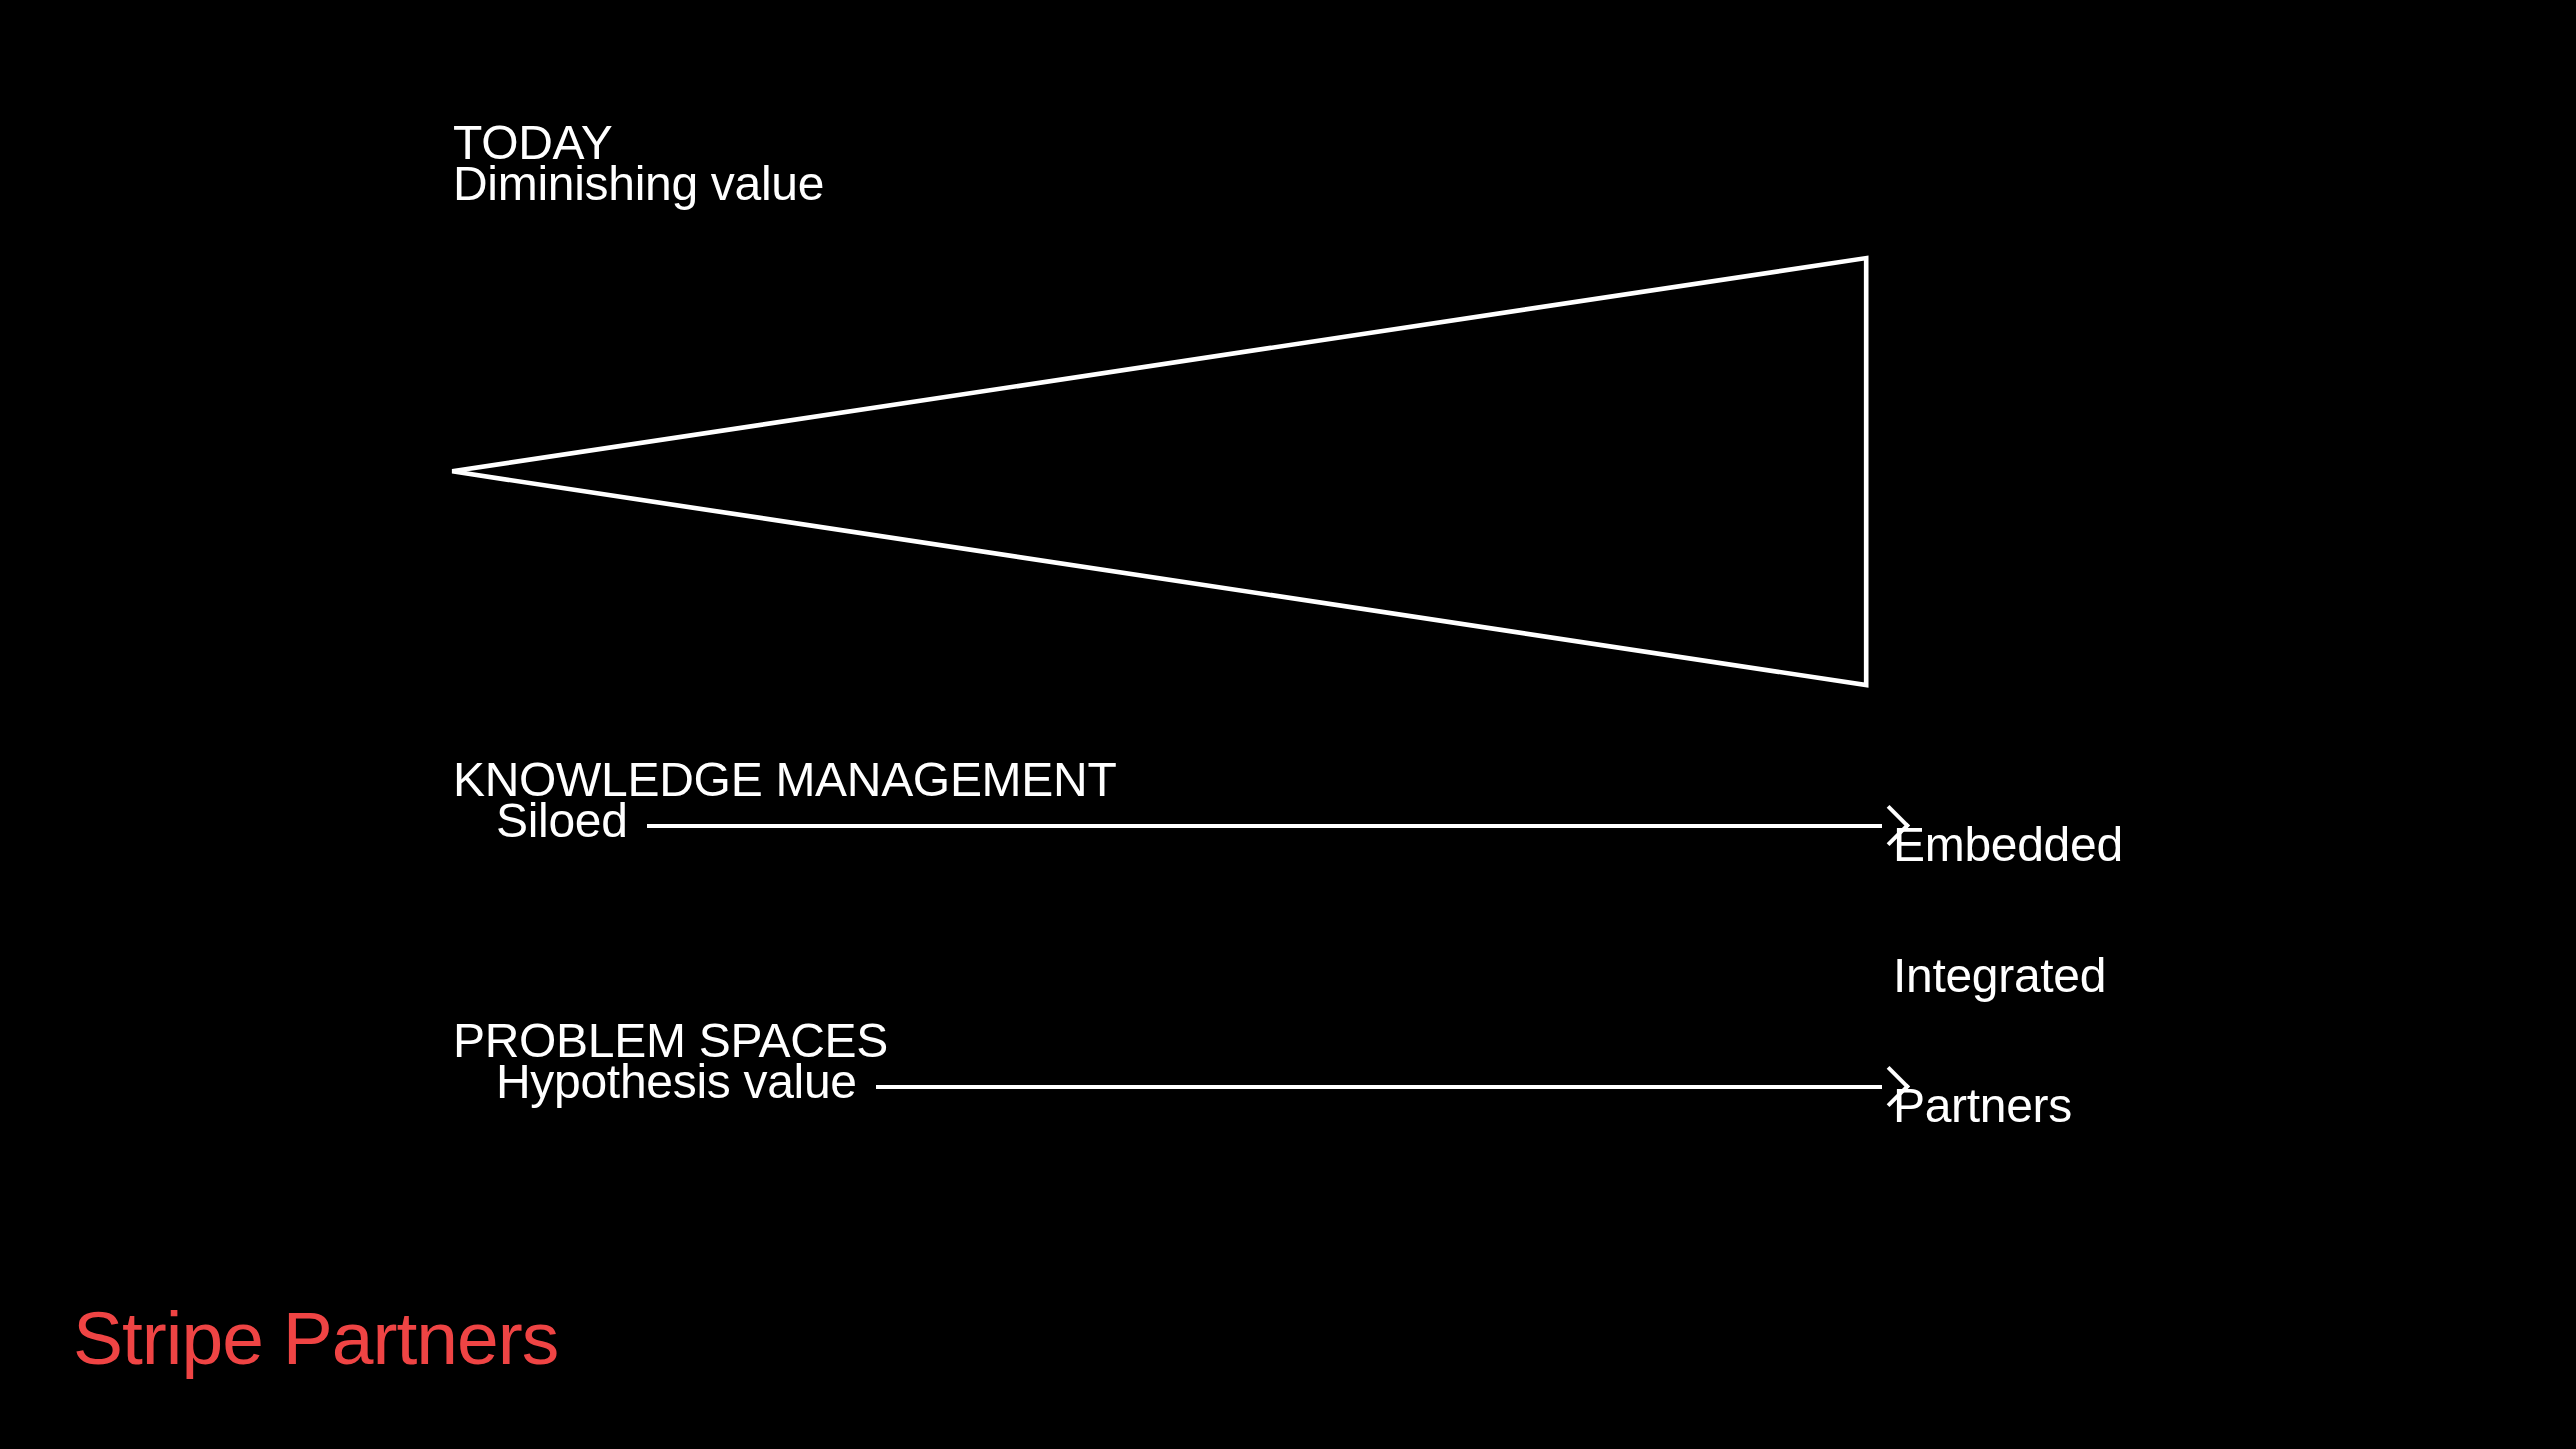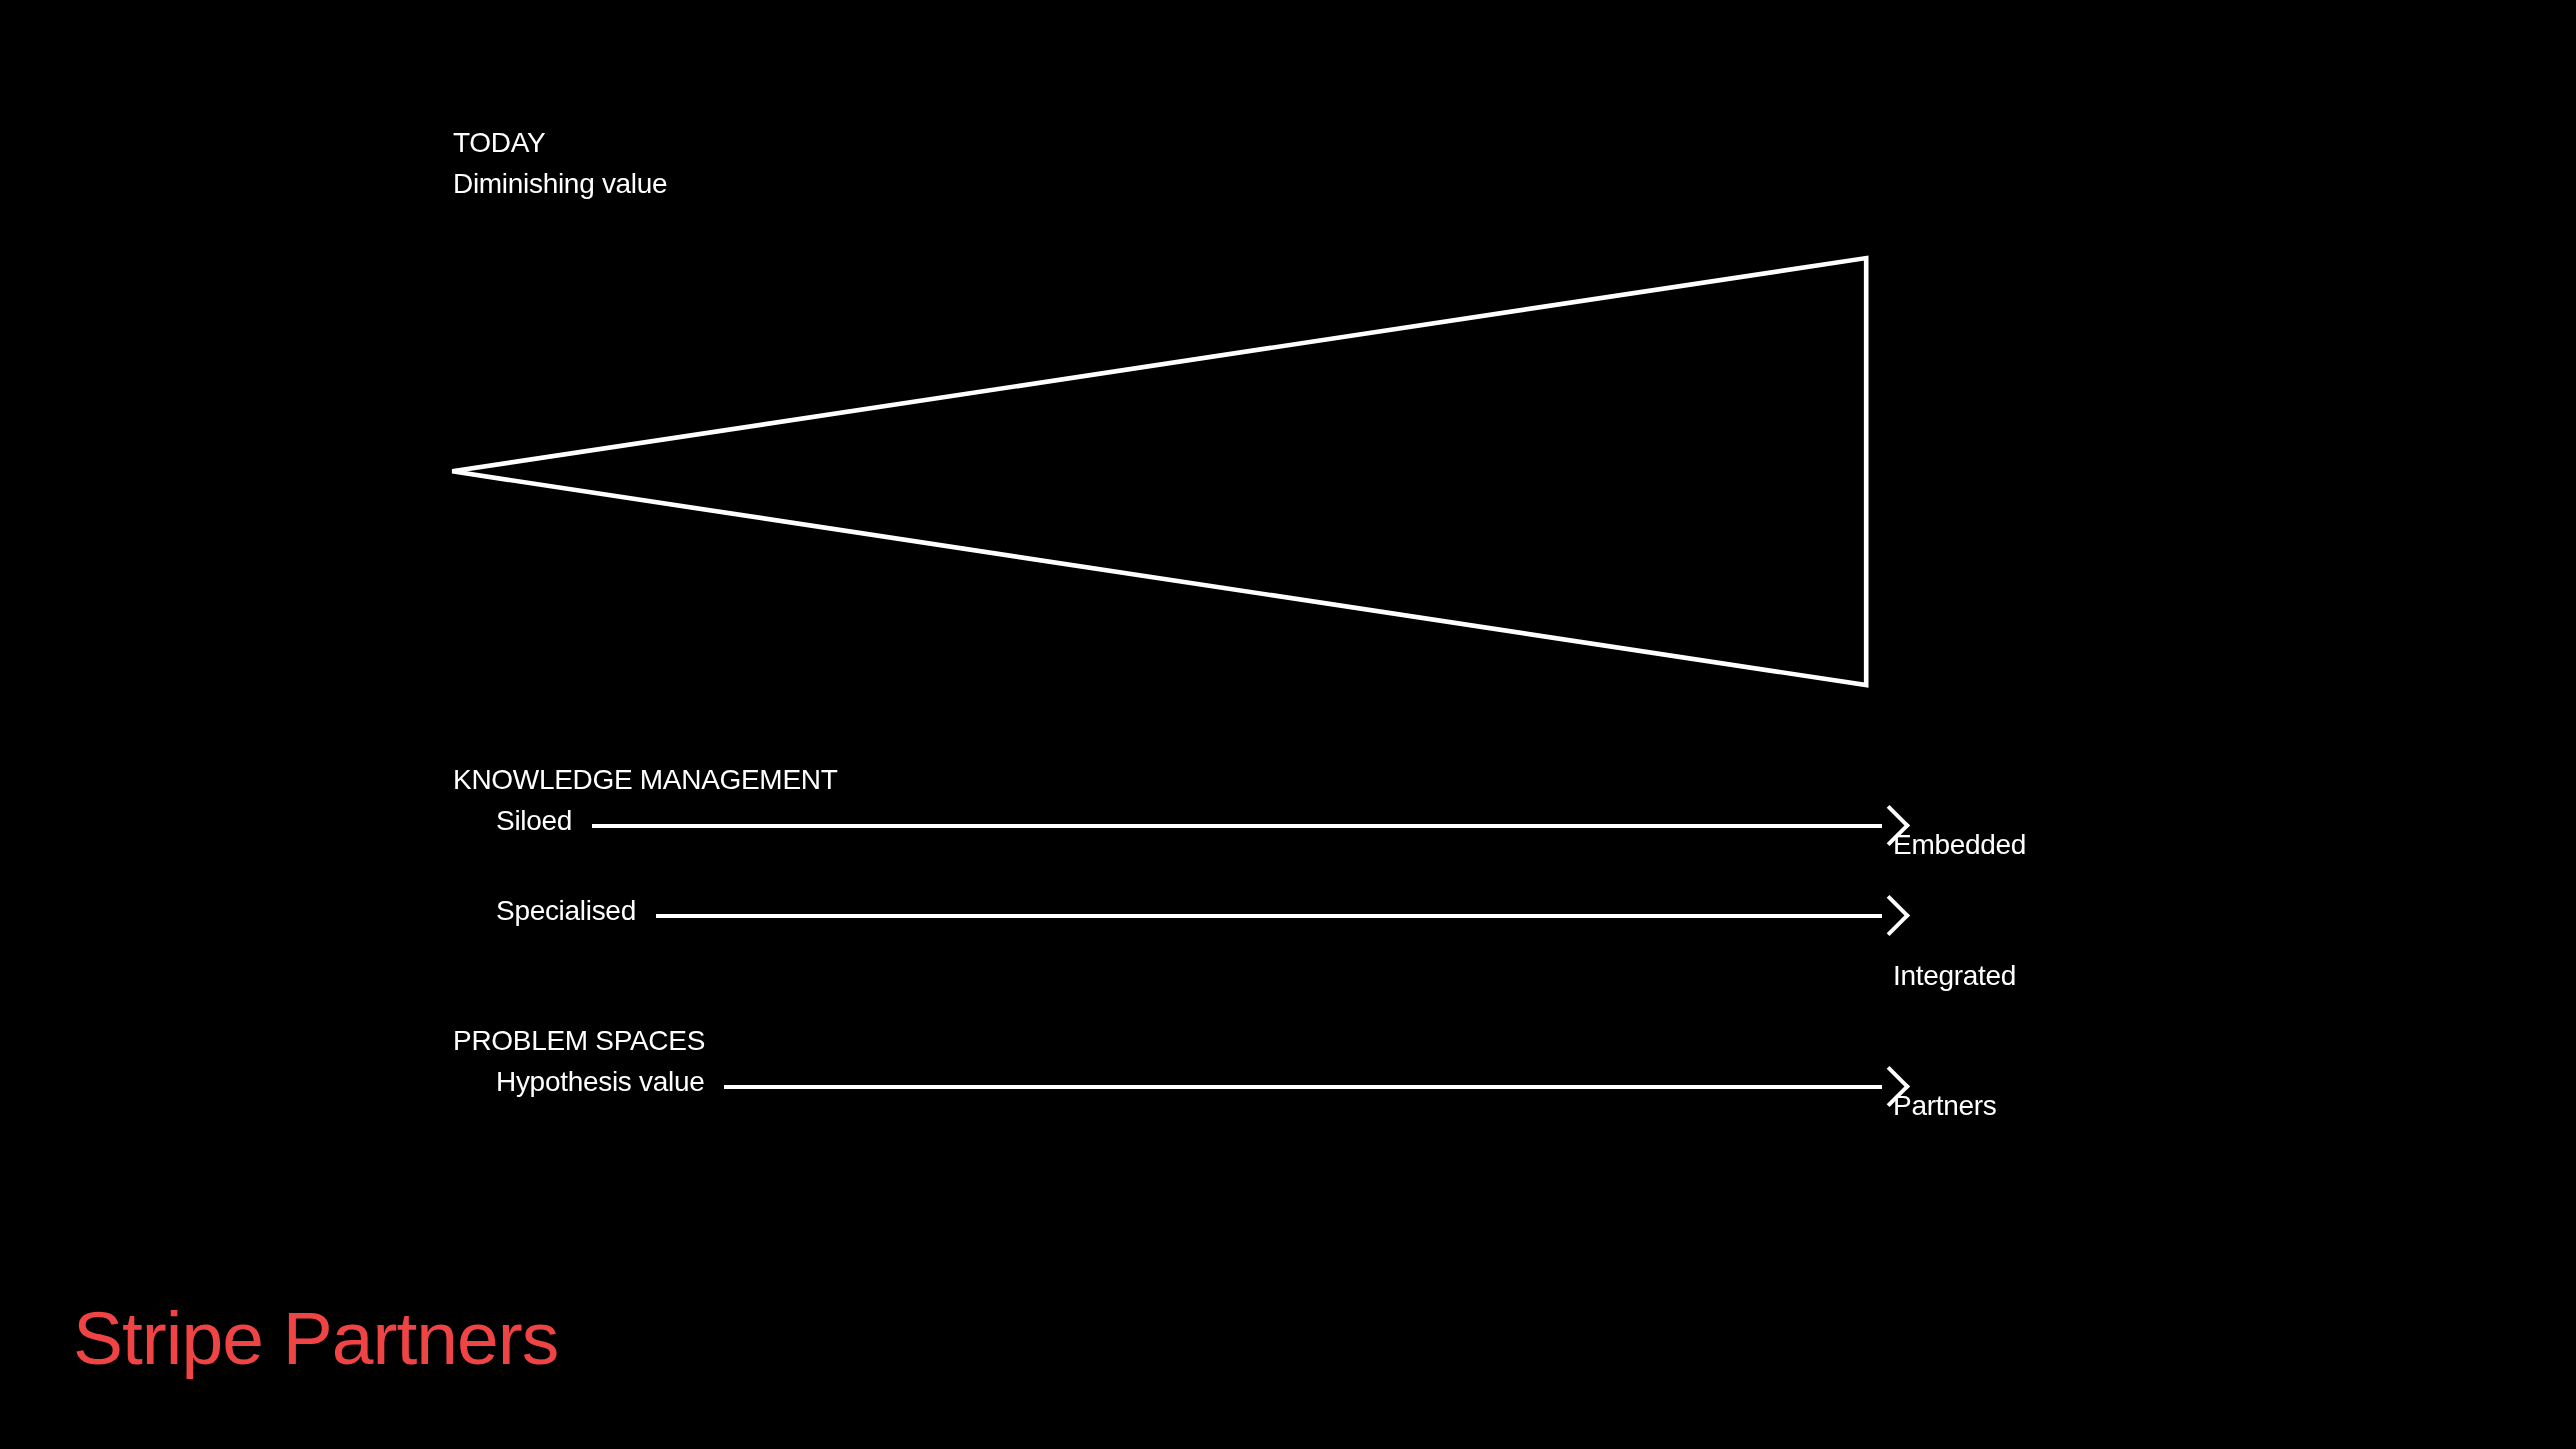--- a/index.html
+++ b/index.html
@@ -14,21 +14,21 @@
     overflow: hidden;
     font-family: "Liberation Sans", "DejaVu Sans", sans-serif;
     color: #ffffff;
   }
   .stage {
     position: absolute;
     inset: 0;
     background: #000000;
   }
   .txt {
-    font-size: 28px;
+    font-size: 48px;
     line-height: 41px;
     letter-spacing: -0.3px;
     color: #ffffff;
     white-space: nowrap;
   }
   .col-block {
     position: absolute;
     top: 122px;
   }
   .today-block    { left: 453px; }
@@ -116,25 +116,20 @@
     <span class="row-title">KNOWLEDGE MANAGEMENT</span>
     <div class="arrow-flex">
       <span class="from-label">Siloed</span>
       <div class="shaft"></div>
       <div class="chev"></div>
     </div>
     <span class="to-label">Embedded</span>
   </div>
 
   <div class="axis-row row-2 txt">
-    <div class="arrow-flex">
-      <span class="from-label">Specialised</span>
-      <div class="shaft"></div>
-      <div class="chev"></div>
-    </div>
     <span class="to-label">Integrated</span>
   </div>
 
   <div class="axis-row row-3 txt">
     <span class="row-title">PROBLEM SPACES</span>
     <div class="arrow-flex">
       <span class="from-label">Hypothesis value</span>
       <div class="shaft"></div>
       <div class="chev"></div>
     </div>

